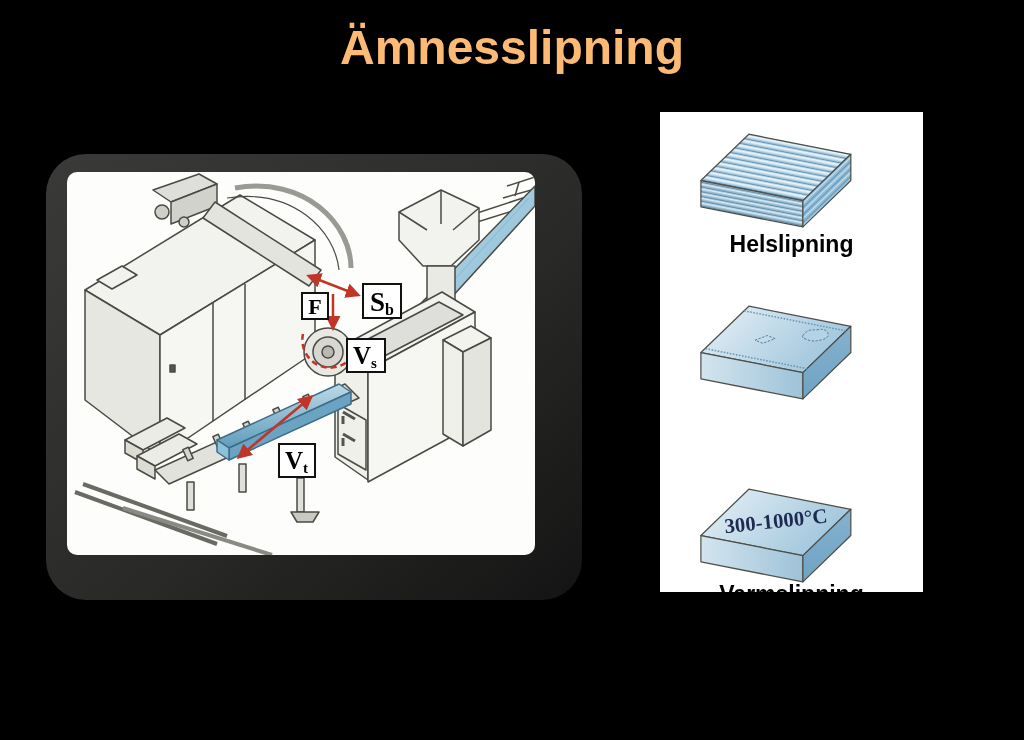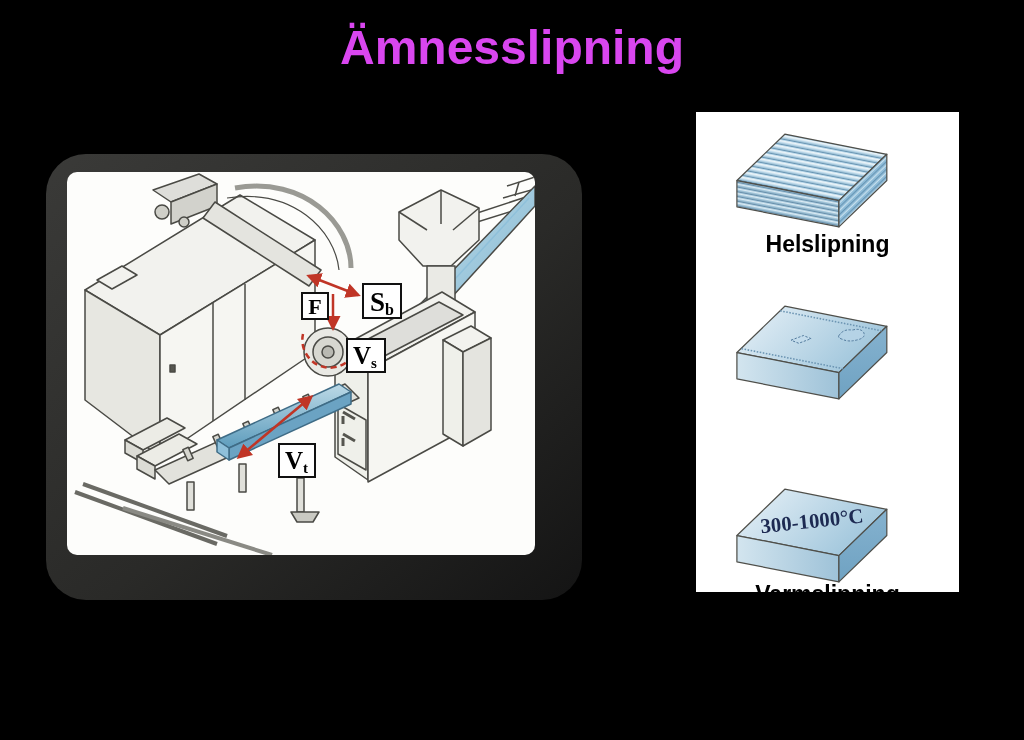--- a/index.html
+++ b/index.html
@@ -4,37 +4,37 @@
 <style>
   html,body{margin:0;padding:0;}
   body{
     width:1024px;height:740px;background:#000;
     font-family:"Liberation Sans",sans-serif;
     position:relative;overflow:hidden;
   }
   .slide-title{
     position:absolute;top:20px;left:0;width:100%;
     text-align:center;font-size:48px;font-weight:bold;
-    color:#d946ef;letter-spacing:0px;
+    color:#fdba74;letter-spacing:0px;
   }
   
   .machine-frame{
     position:absolute;left:46px;top:154px;width:536px;height:446px;
     border-radius:40px;
     background:linear-gradient(140deg,#3a3a38 0%,#2a2a28 55%,#141414 100%);
   }
   .machine-canvas{
     position:absolute;left:21px;top:18px;width:468px;height:383px;
     background:#fdfdfb;border-radius:10px;overflow:hidden;
   }
   .machine-canvas svg{display:block;}
   
   .process-panel{
     position:absolute;left:660px;top:112px;width:263px;height:480px;
-    background:#ffffff;overflow:hidden;margin-left:36px;
+    background:#ffffff;overflow:hidden;
   }
   .block-svg{position:absolute;left:36px;width:186px;height:102px;}
   .block-caption{
     position:absolute;left:0;width:263px;text-align:center;
     font-size:23px;font-weight:bold;color:#000;line-height:26px;
   }
   .serif-label{font-family:"Liberation Serif",serif;font-weight:bold;}
 </style>
 </head>
 <body>

